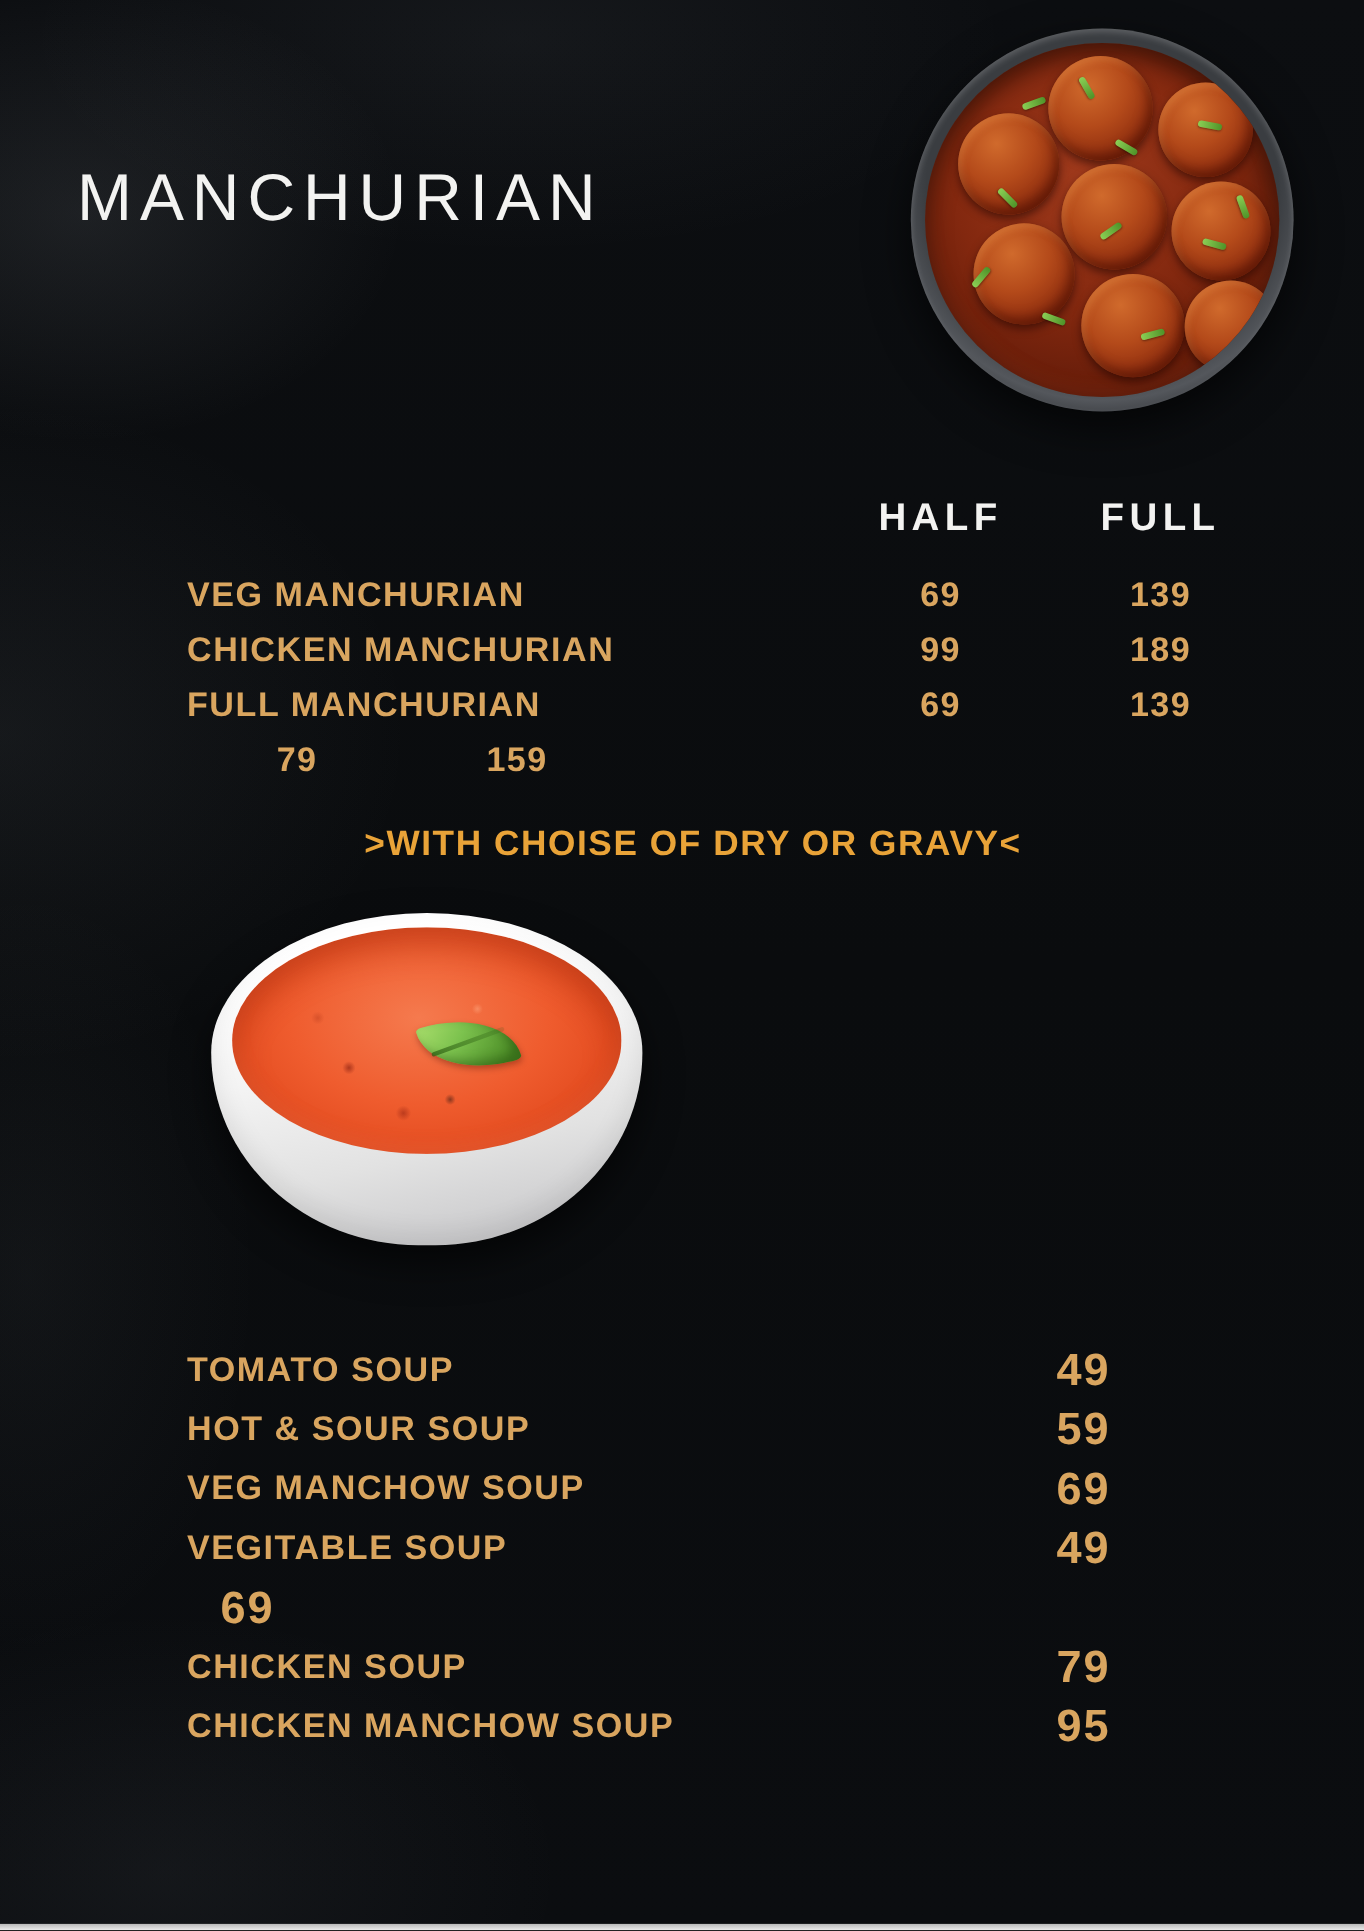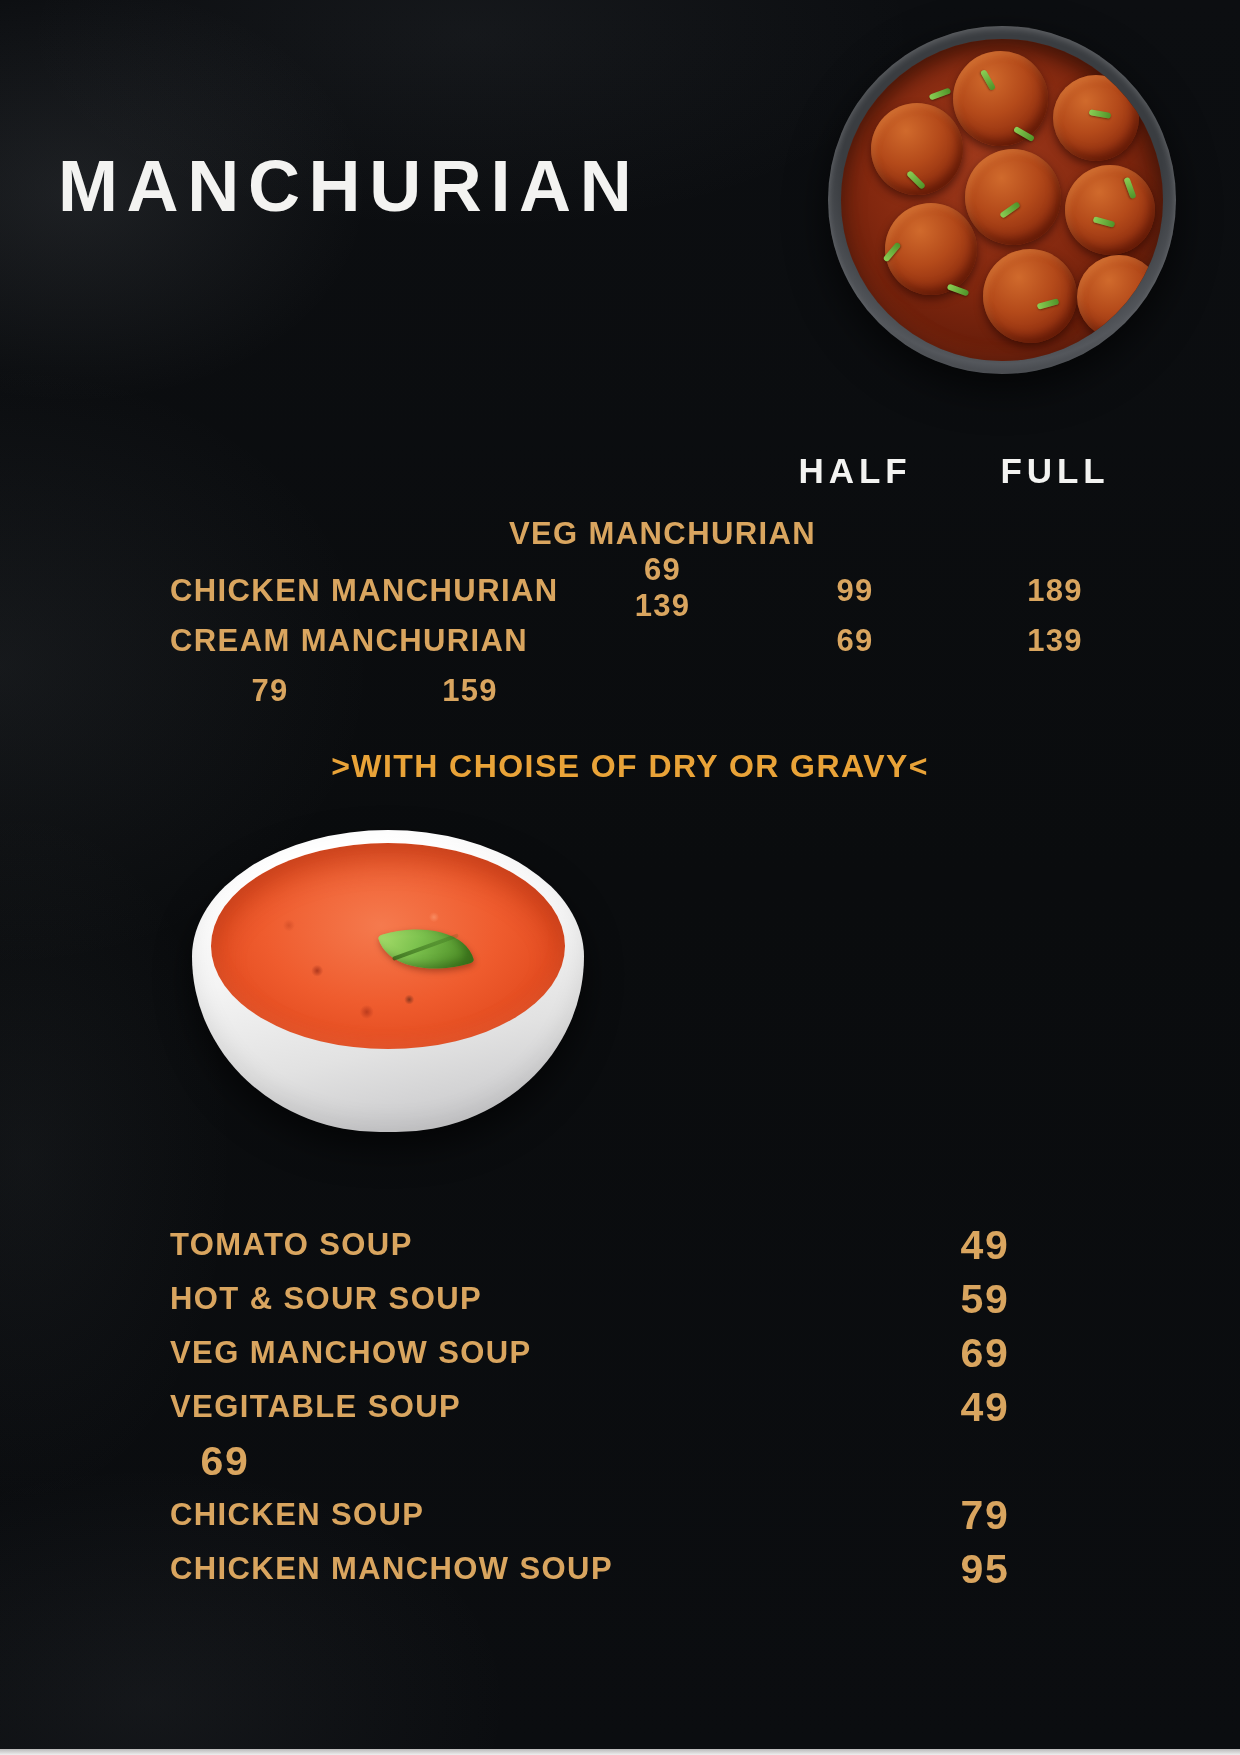--- a/index.html
+++ b/index.html
@@ -12,39 +12,39 @@
     background:
       radial-gradient(ellipse 420px 300px at 6% 11%, rgba(190,198,206,0.10), transparent 70%),
       radial-gradient(ellipse 520px 420px at 0% 38%, rgba(175,185,196,0.07), transparent 72%),
       radial-gradient(ellipse 640px 280px at 38% 2%, rgba(175,185,196,0.06), transparent 70%),
       radial-gradient(ellipse 300px 500px at 2% 66%, rgba(170,180,190,0.05), transparent 70%),
       radial-gradient(ellipse 520px 340px at 12% 97%, rgba(175,185,196,0.06), transparent 70%),
       linear-gradient(180deg,#0c0e11 0%,#0a0c0e 50%,#0b0d10 100%);
   }
   
   .title-main{
-    position:absolute;left:58px;top:150px;
-    font-size:72px;font-weight:bold;color:#f3f3f1;
+    position:absolute;left:70px;top:150px;
+    font-size:60px;font-weight:normal;color:#f3f3f1;
     letter-spacing:0.12em;line-height:1;white-space:nowrap;
   }
   .title-soup{
     position:absolute;left:802px;top:918px;
     font-size:94px;font-weight:bold;color:#f3f3f1;
     letter-spacing:0.16em;line-height:1;white-space:nowrap;
   }
   
   .m-table{position:absolute;left:170px;top:448px;width:985px;}
   .m-head{display:flex;align-items:center;height:46px;}
   .m-head .m-name{flex:1;}
   .m-head .m-half,.m-head .m-full{
     width:200px;text-align:center;
     font-size:35px;font-weight:bold;color:#f3f3f1;letter-spacing:0.14em;
   }
   .m-row{display:flex;align-items:center;height:50px;}
-  .m-row:first-of-type{margin-top:22px;flex-direction:column;}
+  .m-row:first-of-type{margin-top:22px;}
   .m-name{flex:1;font-size:31px;font-weight:bold;color:#d9a55f;letter-spacing:0.045em;}
   .m-half,.m-full{width:200px;text-align:center;font-size:31px;font-weight:bold;color:#d9a55f;letter-spacing:0.04em;}
   .m-note{
     position:absolute;left:230px;top:742px;width:800px;
     text-align:center;line-height:48px;
     font-size:32px;font-weight:bold;color:#e9a338;letter-spacing:0.045em;
     white-space:nowrap;
   }
   
   .s-list{position:absolute;left:170px;top:1218px;width:870px;}
@@ -175,21 +175,21 @@
     <div class="m-full">139</div>
   </div>
 
   <div class="m-row">
     <div class="m-name">CHICKEN MANCHURIAN</div>
     <div class="m-half">99</div>
     <div class="m-full">189</div>
   </div>
 
   <div class="m-row">
-    <div class="m-name">CREAM MANCHURIAN</div>
+    <div class="m-name">FULL MANCHURIAN</div>
     <div class="m-half">69</div>
     <div class="m-full">139</div>
   </div>
 
   <div class="m-row">
     <div class="m-half">79</div>
     <div class="m-full">159</div>
   </div>
 </div>
   </div>

